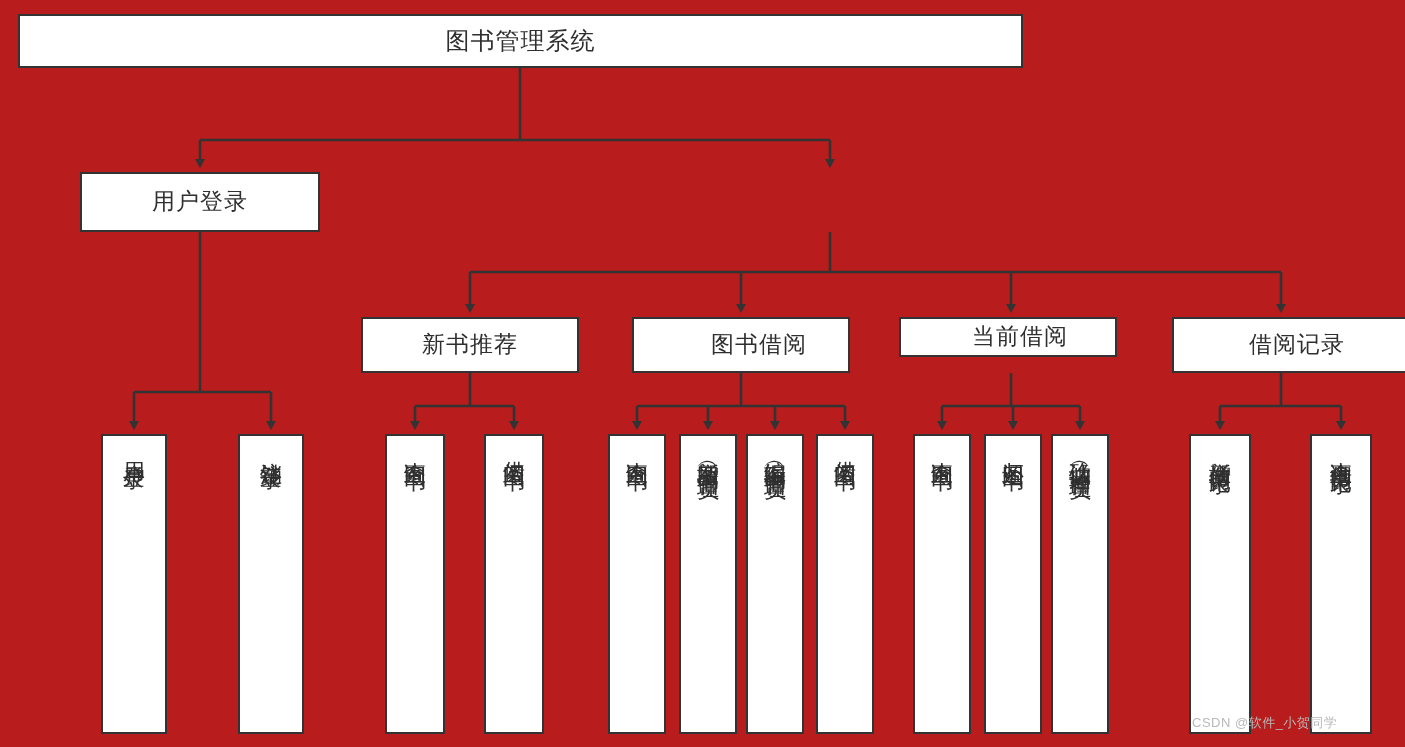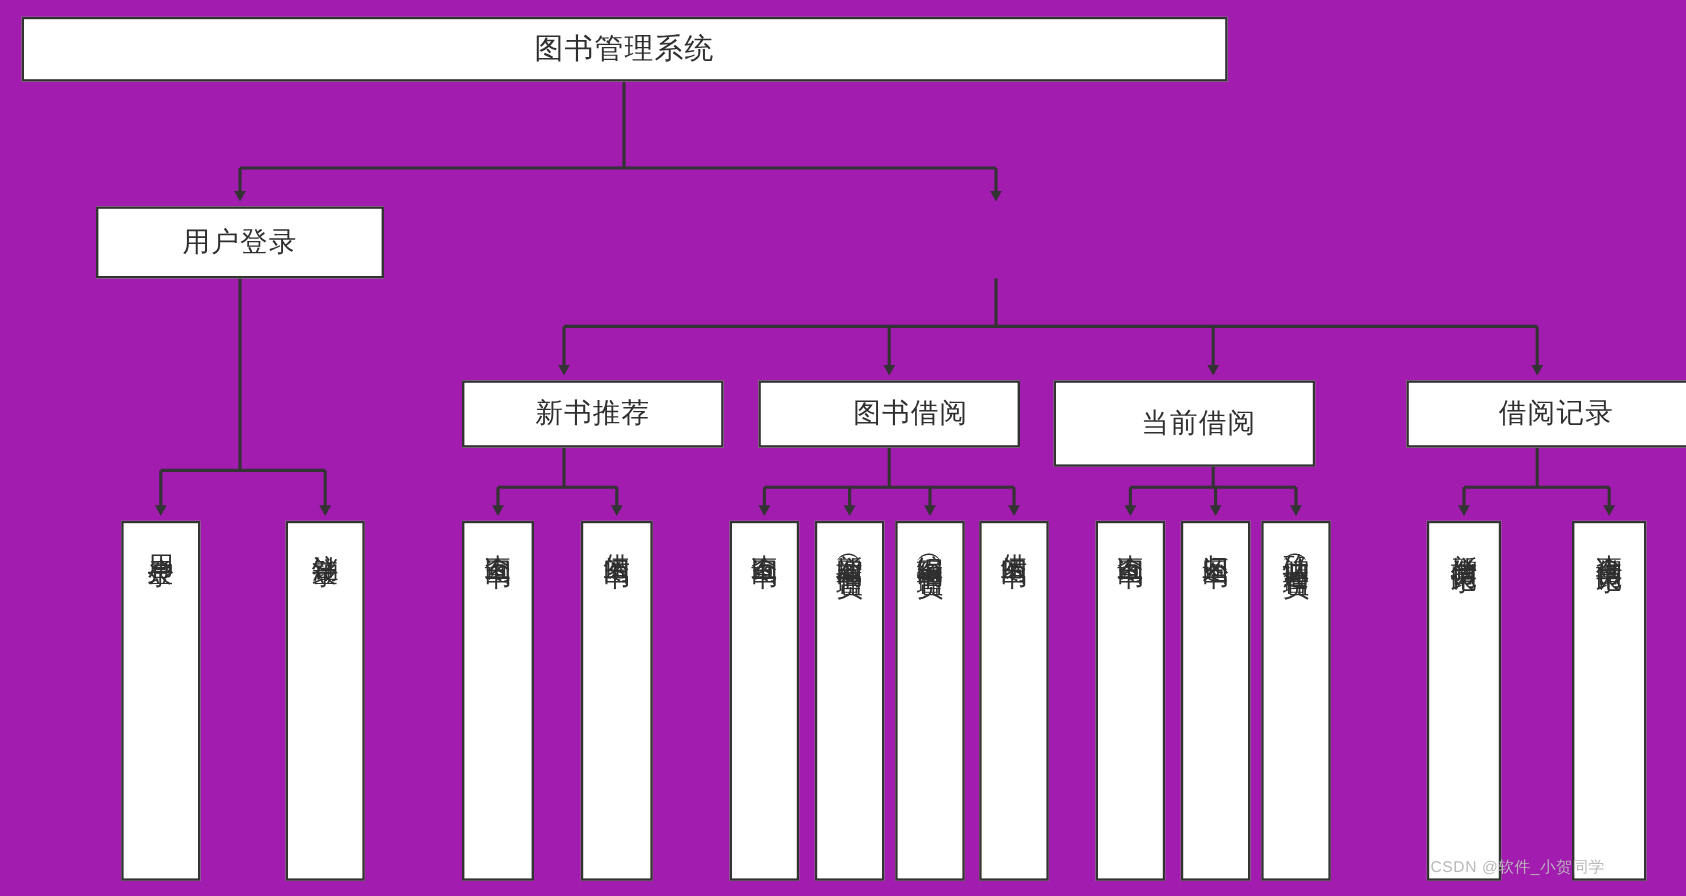--- a/index.html
+++ b/index.html
@@ -8,21 +8,21 @@
     background: #ffffff;
   }
   body {
     font-family: "Liberation Sans", "DejaVu Sans", sans-serif;
     color: #2b2b2b;
   }
   #canvas {
     position: relative;
     width: 1405px;
     height: 747px;
-    background: #a21caf;
+    background: #b91c1c;
     overflow: hidden;
   }
   svg.wires {
     position: absolute;
     left: 0;
     top: 0;
     width: 1405px;
     height: 747px;
     pointer-events: none;
   }
@@ -118,23 +118,23 @@
       <path d="M1220,406 L1341,406"></path>
       <path d="M1220,406 L1220,422" marker-end="url(#arrow)"></path>
       <path d="M1341,406 L1341,422" marker-end="url(#arrow)"></path>
     </g>
   </svg>
 
   <div class="node horiz root" style="left: 18px; top: 14px; width: 1005px; height: 54px;">图书管理系统</div>
 
   <div class="node horiz" style="left: 80px; top: 172px; width: 240px; height: 60px;">用户登录</div>
 
-  <div class="node horiz" style="left: 361px; top: 317px; width: 218px; height: 56px; margin-left: 24px;">新书推荐</div>
+  <div class="node horiz" style="left: 361px; top: 317px; width: 218px; height: 56px;">新书推荐</div>
   <div class="node horiz" style="left: 632px; top: 317px; width: 218px; height: 56px; padding-left: 36px;">图书借阅</div>
-  <div class="node horiz" style="left: 878px; top: 317px; width: 218px; height: 72px; padding-left: 24px;">当前借阅</div>
+  <div class="node horiz" style="left: 899px; top: 317px; width: 218px; height: 40px; padding-left: 24px;">当前借阅</div>
   <div class="node horiz" style="left: 1172px; top: 317px; width: 250px; height: 56px;">借阅记录</div>
 
   <div class="node vert" style="left: 101px; top: 434px; width: 66px; height: 300px;">
     <span class="vtext">用户登录</span>
   </div>
   <div class="node vert" style="left: 238px; top: 434px; width: 66px; height: 300px;">
     <span class="vtext">注销登录</span>
   </div>
   <div class="node vert" style="left: 385px; top: 434px; width: 60px; height: 300px;">
     <span class="vtext">查询图书</span>

